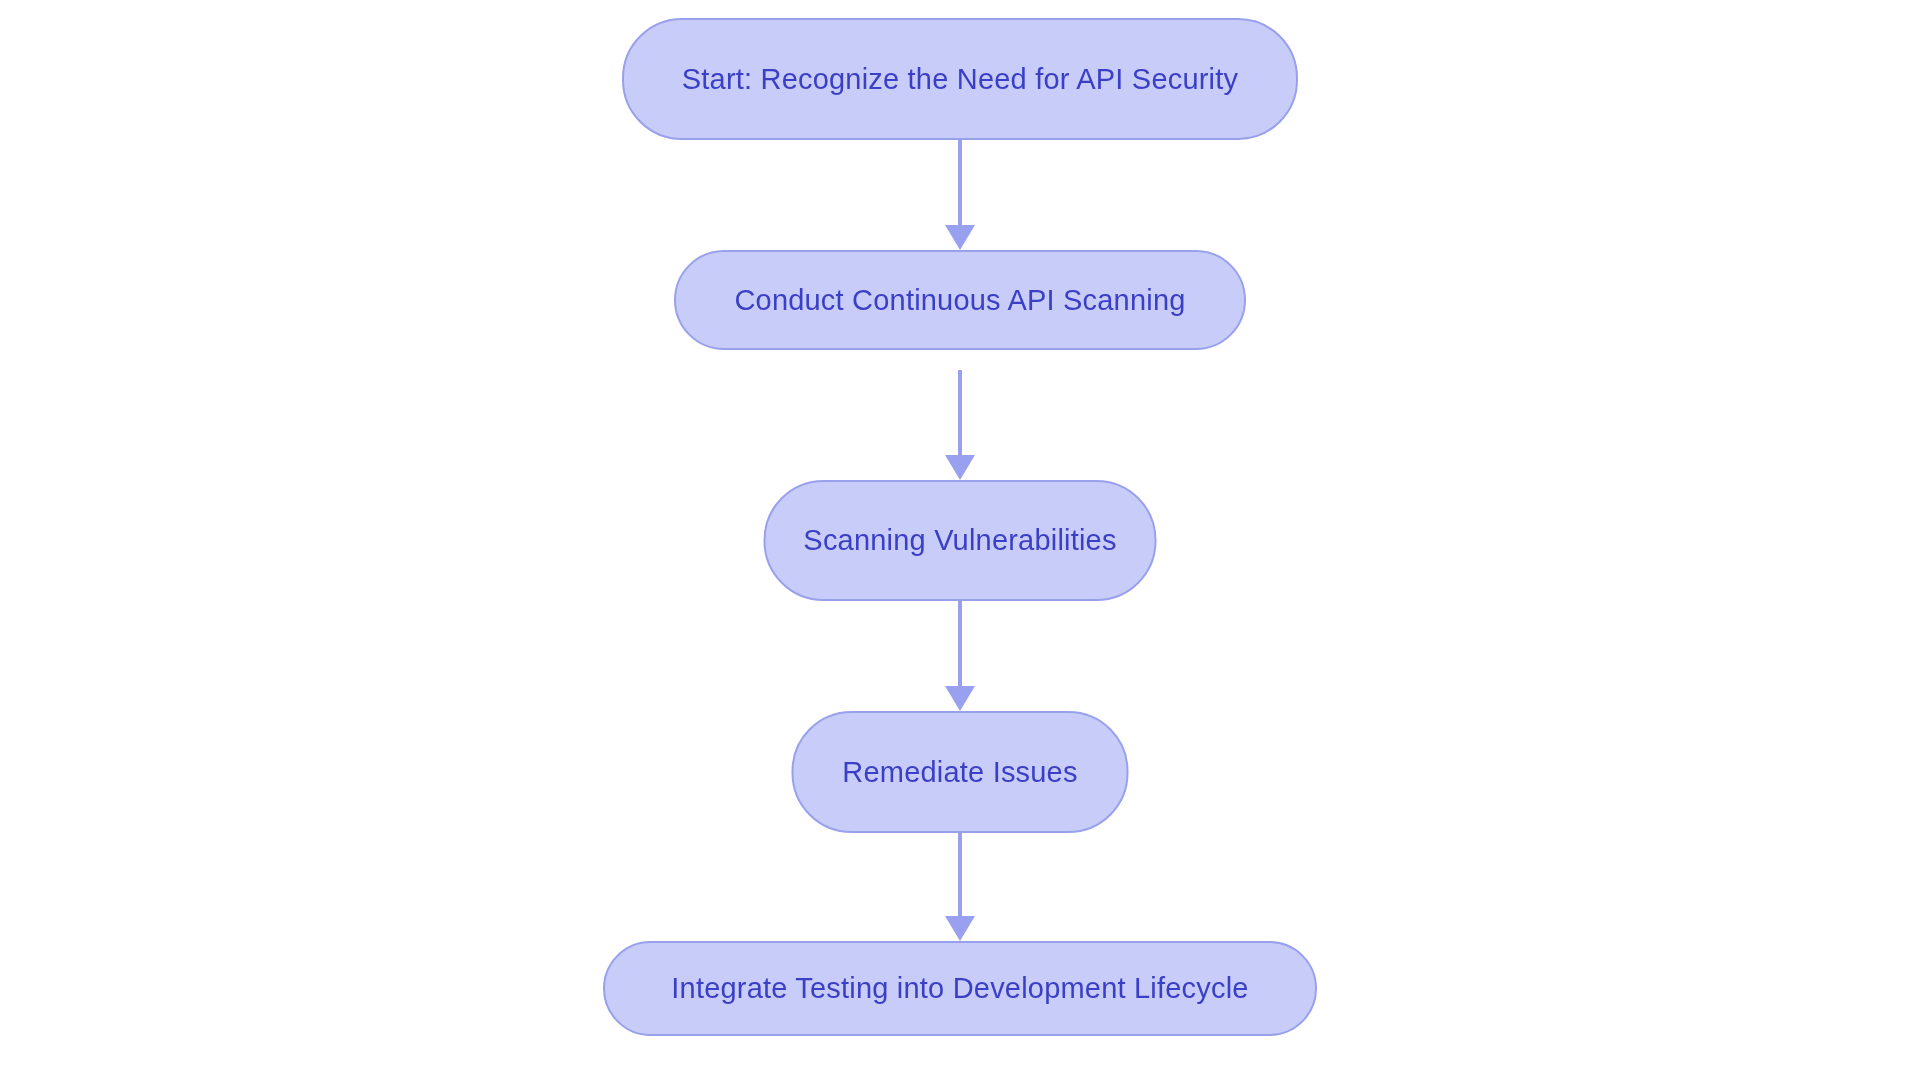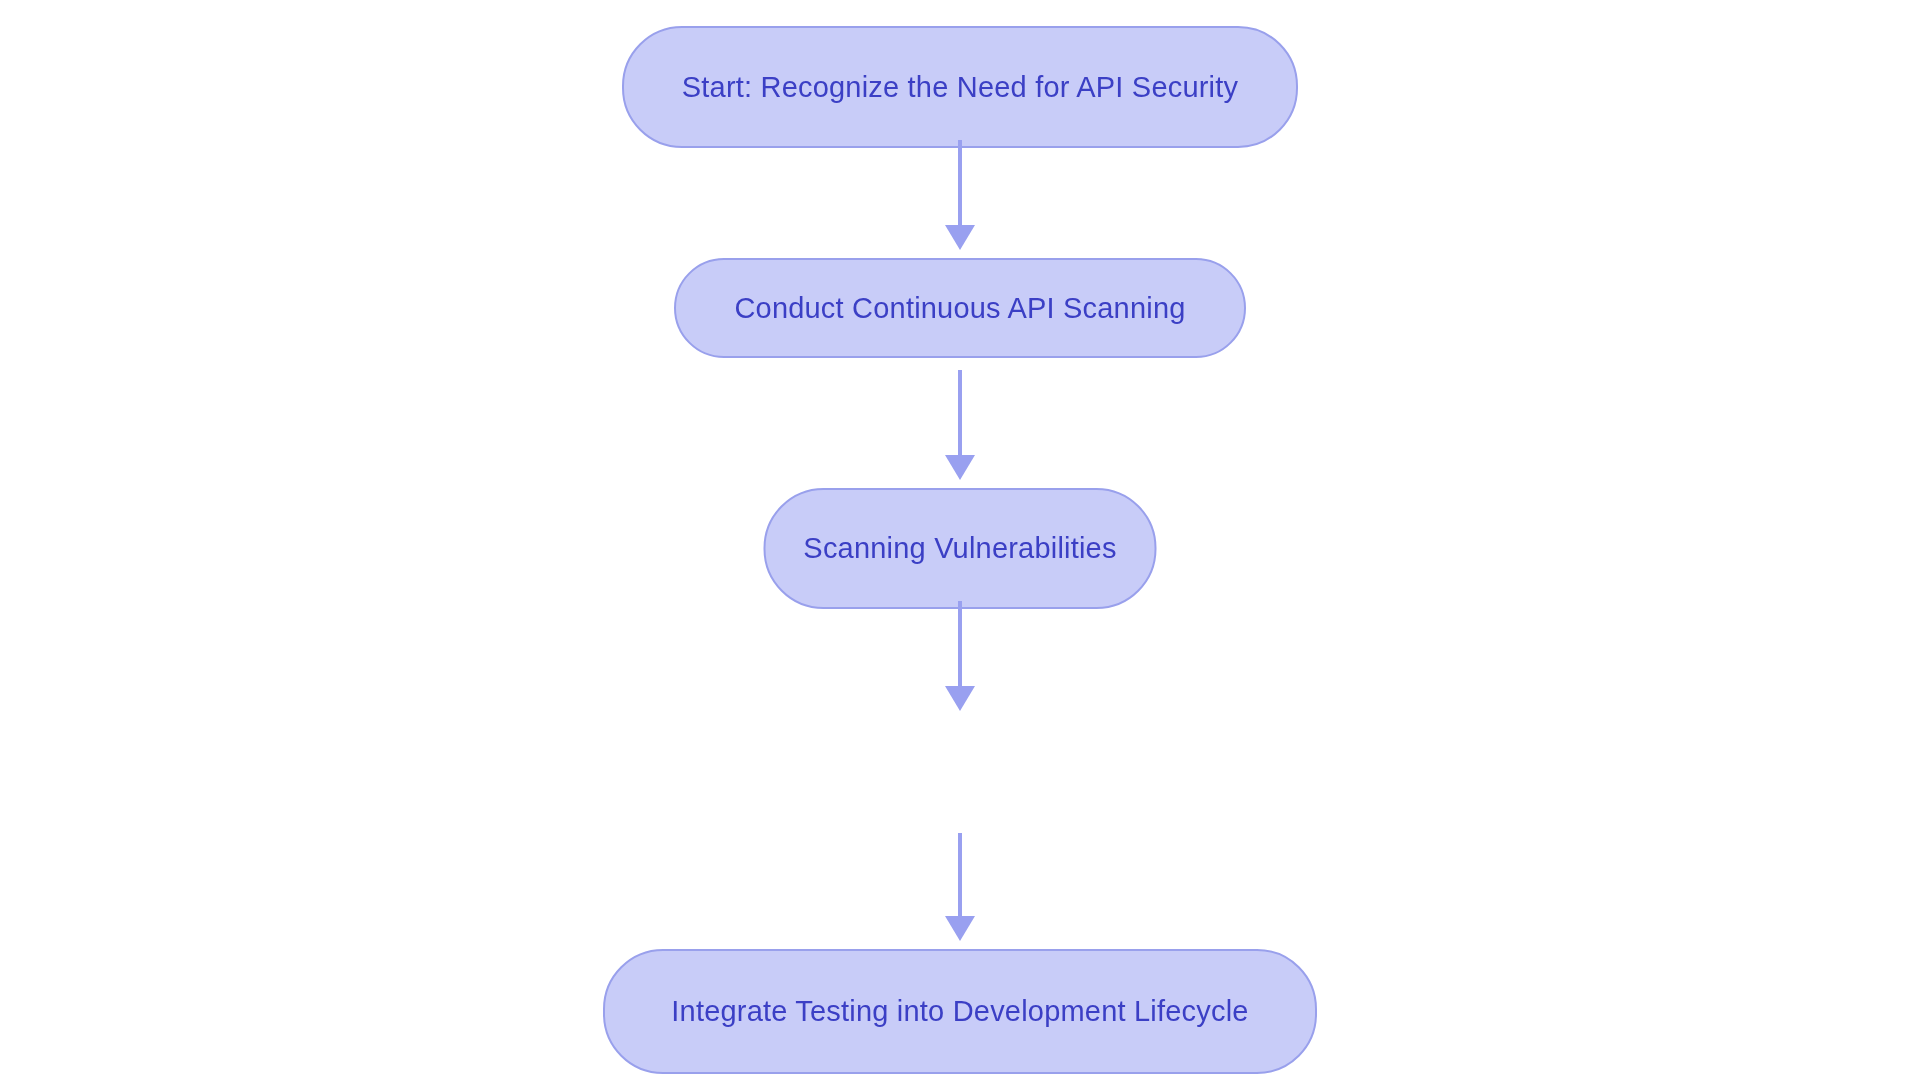--- a/index.html
+++ b/index.html
@@ -29,27 +29,26 @@
     border: 2px solid var(--node-border);
     border-radius: 60px;
     display: flex;
     align-items: center;
     justify-content: center;
     color: var(--node-text);
     font-size: 29px;
     letter-spacing: 0.2px;
     white-space: nowrap;
     text-align: left;
-    margin-top: 8px;
   }
   .node-1 { top: 18px;  width: 676px; height: 122px; }
   .node-2 { top: 250px; width: 572px; height: 100px; }
   .node-3 { top: 480px; width: 393px; height: 121px; }
   .node-4 { top: 711px; width: 337px; height: 122px; }
-  .node-5 { top: 941px; width: 714px; height: 125px; }
+  .node-5 { top: 941px; width: 714px; height: 95px; }
   .connector {
     position: absolute;
     left: 50%;
     transform: translateX(-50%);
     width: 30px;
     display: flex;
     flex-direction: column;
     align-items: center;
   }
   .conn-1 { top: 140px; height: 110px; }
@@ -93,20 +92,23 @@
 
   <div class="node node-3">
     <span>Scanning Vulnerabilities</span>
   </div>
 
   <div class="connector conn-3">
     <div class="shaft"></div>
     <div class="head"></div>
   </div>
 
+  <div class="node node-4">
+    <span>Remediate Issues</span>
+  </div>
 
   <div class="connector conn-4">
     <div class="shaft"></div>
     <div class="head"></div>
   </div>
 
   <div class="node node-5">
     <span>Integrate Testing into Development Lifecycle</span>
   </div>
 

